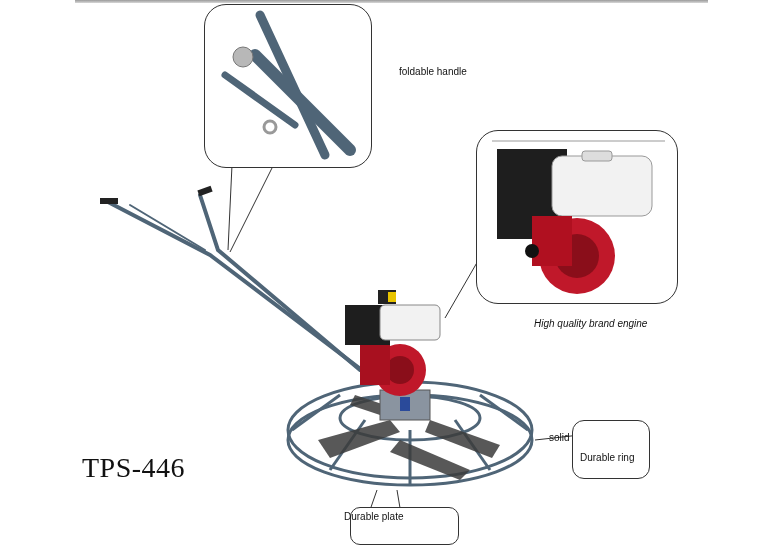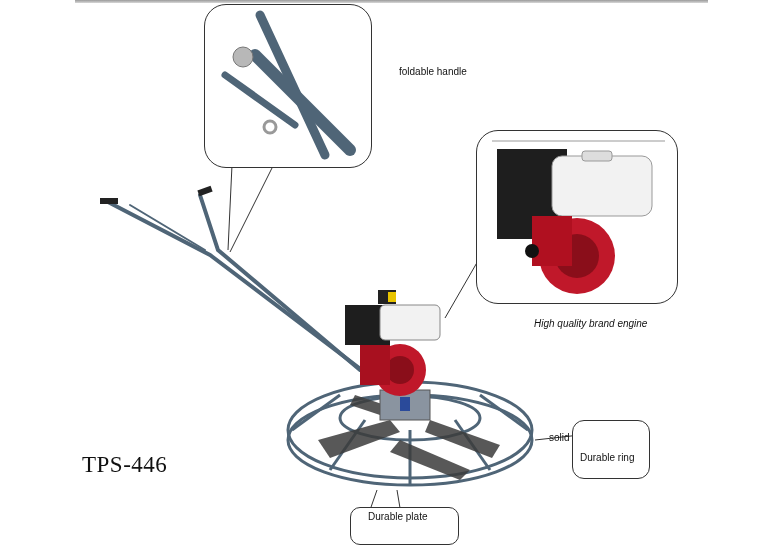--- a/index.html
+++ b/index.html
@@ -1,20 +1,20 @@
 <!DOCTYPE html>
 <html><head>
 <meta charset="utf-8">
 <style>
   html, body { margin:0; padding:0; }
   body { width:770px; height:550px; background:#ffffff; position:relative; overflow:hidden; font-family:"Liberation Sans", sans-serif; }
   .topbar { position:absolute; left:75px; top:0; width:633px; height:3px; background:linear-gradient(#9a9a9a,#d8d8d8); }
   .callout { position:absolute; border:1px solid #333; border-radius:22px; background:#fff; }
   .label { position:absolute; font-size:10px; color:#111; }
-  .model { position:absolute; left:82px; top:452px; font-family:"Liberation Serif", serif; font-size:23px; color:#111; letter-spacing:0.5px; }
+  .model { position:absolute; left:82px; top:452px; font-family:"Liberation Serif", serif; font-size:28px; color:#111; letter-spacing:0.5px; }
   svg { position:absolute; left:0; top:0; }
 </style>
 </head>
 <body>
 
 <div class="topbar"></div>
 
 <svg width="770" height="550">
 
   <g stroke="#333" stroke-width="1" fill="none">
@@ -89,15 +89,15 @@
     <circle cx="55" cy="120" r="7" fill="#111"></circle>
   </svg>
 </div>
 <div class="label" style="left:534px;top:318px;font-style:italic;">High quality brand engine</div>
 
 <div class="callout" style="left:572px;top:420px;width:76px;height:57px;border-radius:12px;"></div>
 <div class="label" style="left:549px;top:432px;">solid</div>
 <div class="label" style="left:580px;top:452px;">Durable ring</div>
 
 <div class="callout" style="left:350px;top:507px;width:107px;height:36px;border-radius:10px;"></div>
-<div class="label" style="left:368px;top:511px;">Durable plate</div>
+<div class="label" style="left:344px;top:511px;">Durable plate</div>
 
 <div class="model">TPS-446</div>
 
 </body></html>

